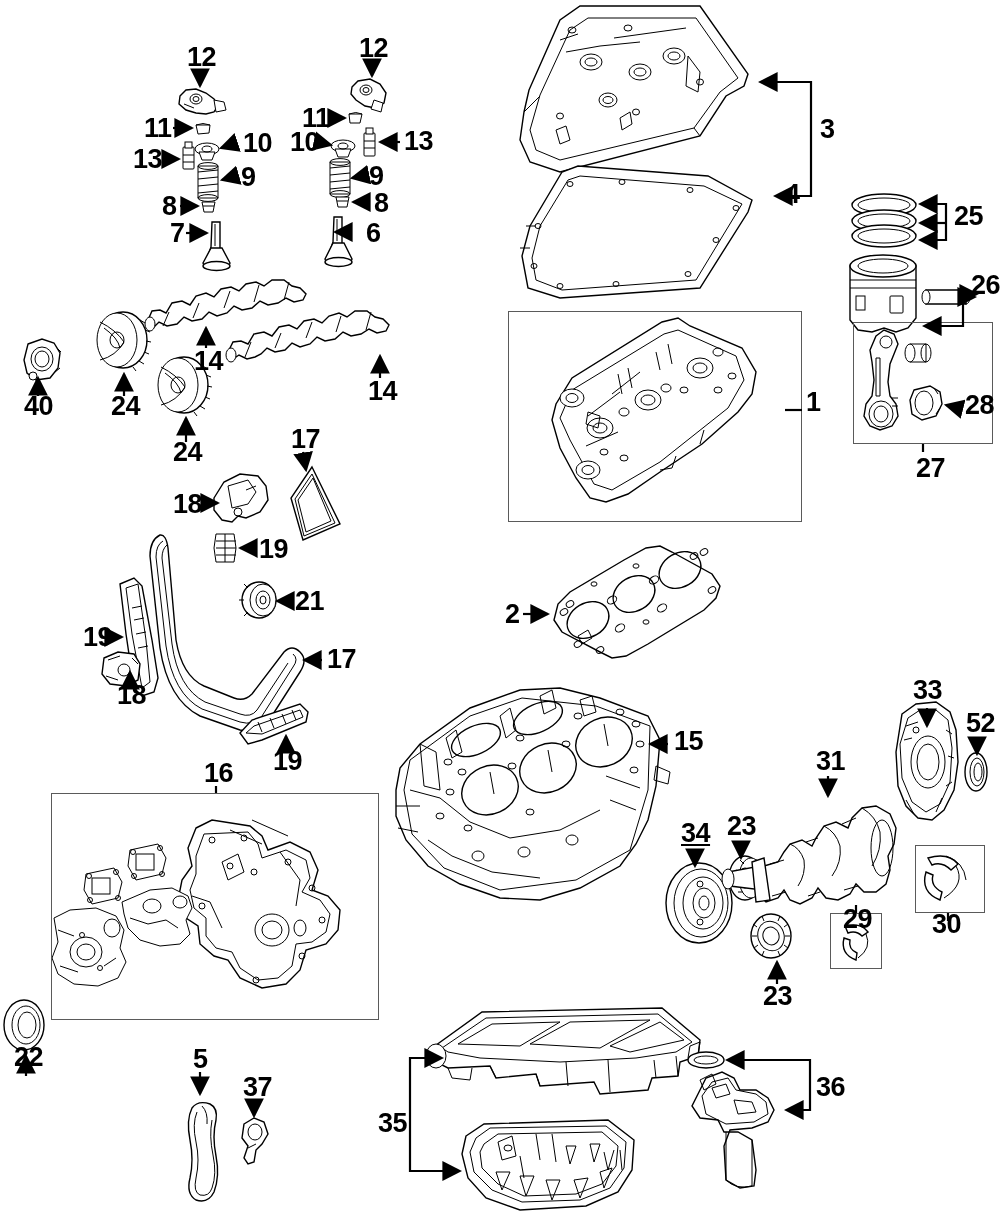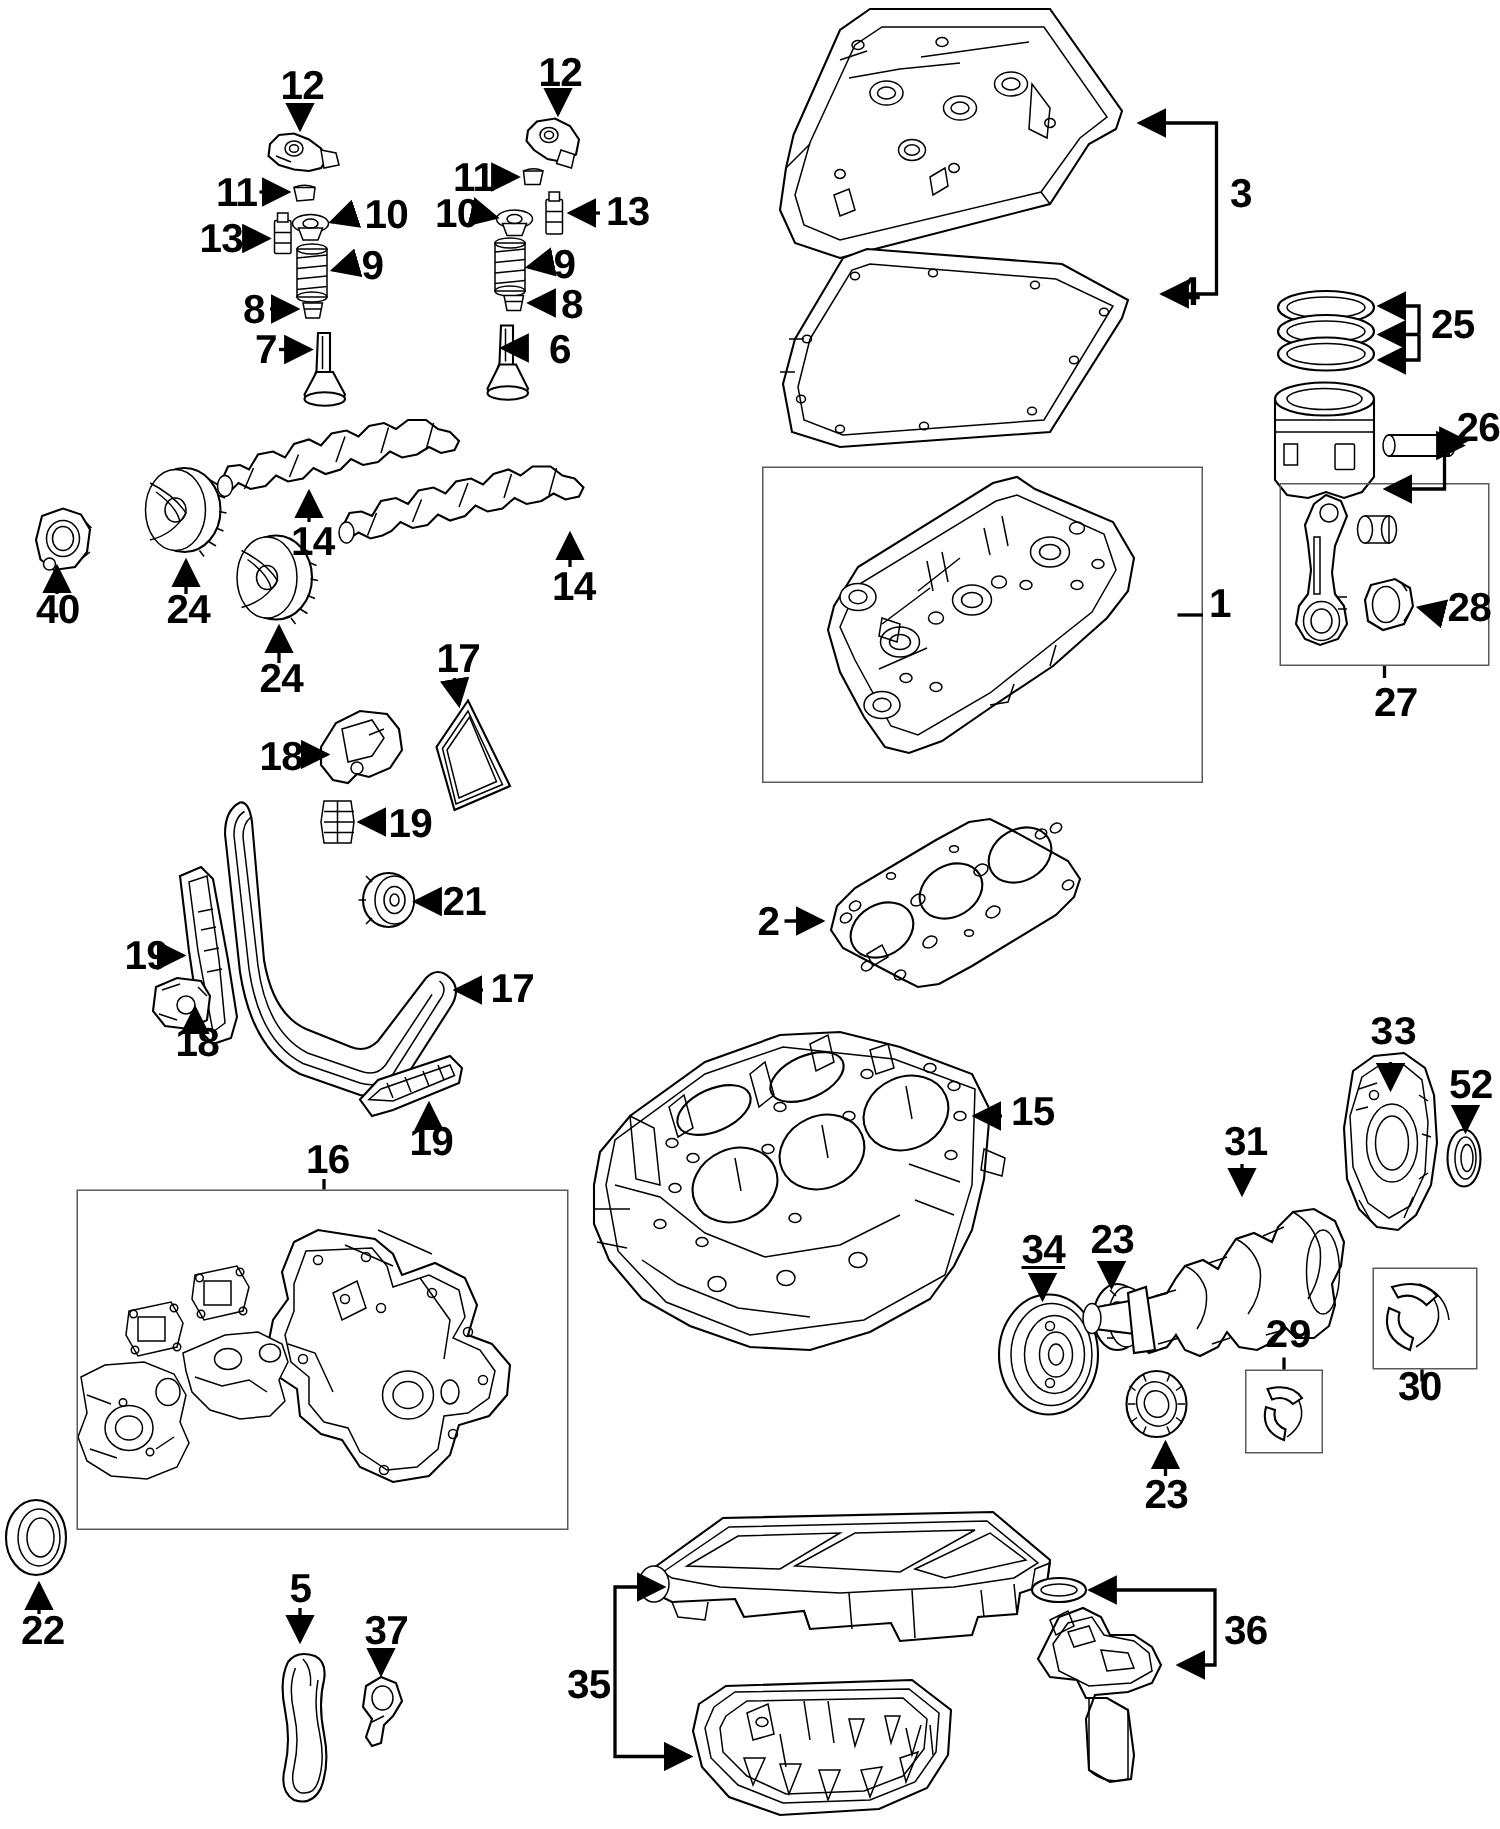--- a/index.html
+++ b/index.html
@@ -715,32 +715,32 @@
   <div class="callout" style="left:204px; top:760px;text-align:right;">16</div>
   <div class="callout" style="left:291px; top:426px;">17</div>
   <div class="callout" style="left:327px; top:646px;">17</div>
   <div class="callout" style="left:173px; top:491px;">18</div>
   <div class="callout" style="left:117px; top:682px;">18</div>
   <div class="callout" style="left:259px; top:536px;">19</div>
   <div class="callout" style="left:83px;  top:624px;">19</div>
   <div class="callout" style="left:273px; top:748px;">19</div>
   <div class="callout" style="left:24px;  top:393px;">40</div>
   <div class="callout" style="left:295px; top:588px;">21</div>
-  <div class="callout" style="left:14px;  top:1074px;">22</div>
+  <div class="callout" style="left:14px;  top:1044px;">22</div>
   <div class="callout" style="left:727px; top:813px;">23</div>
   <div class="callout" style="left:763px; top:983px;">23</div>
   <div class="callout" style="left:111px; top:393px;">24</div>
   <div class="callout" style="left:173px; top:439px;">24</div>
   <div class="callout" style="left:954px; top:203px;">25</div>
   <div class="callout" style="left:971px; top:272px;">26</div>
   <div class="callout" style="left:916px; top:455px;">27</div>
   <div class="callout" style="left:965px; top:392px;">28</div>
-  <div class="callout" style="left:843px; top:879px;font-family:Liberation Mono, monospace;">29</div>
+  <div class="callout" style="left:843px; top:906px;">29</div>
   <div class="callout" style="left:932px; top:911px;">30</div>
   <div class="callout" style="left:816px; top:748px;">31</div>
   <div class="callout" style="left:966px; top:710px;">52</div>
-  <div class="callout" style="left:913px; top:677px;font-family:Liberation Mono, monospace;">33</div>
+  <div class="callout" style="left:913px; top:677px;">33</div>
   <div class="callout" style="left:681px; top:820px;text-decoration:underline;">34</div>
   <div class="callout" style="left:378px; top:1110px;">35</div>
   <div class="callout" style="left:816px; top:1074px;">36</div>
   <div class="callout" style="left:243px; top:1074px;">37</div>
 
 </div>
 
 </body></html>

